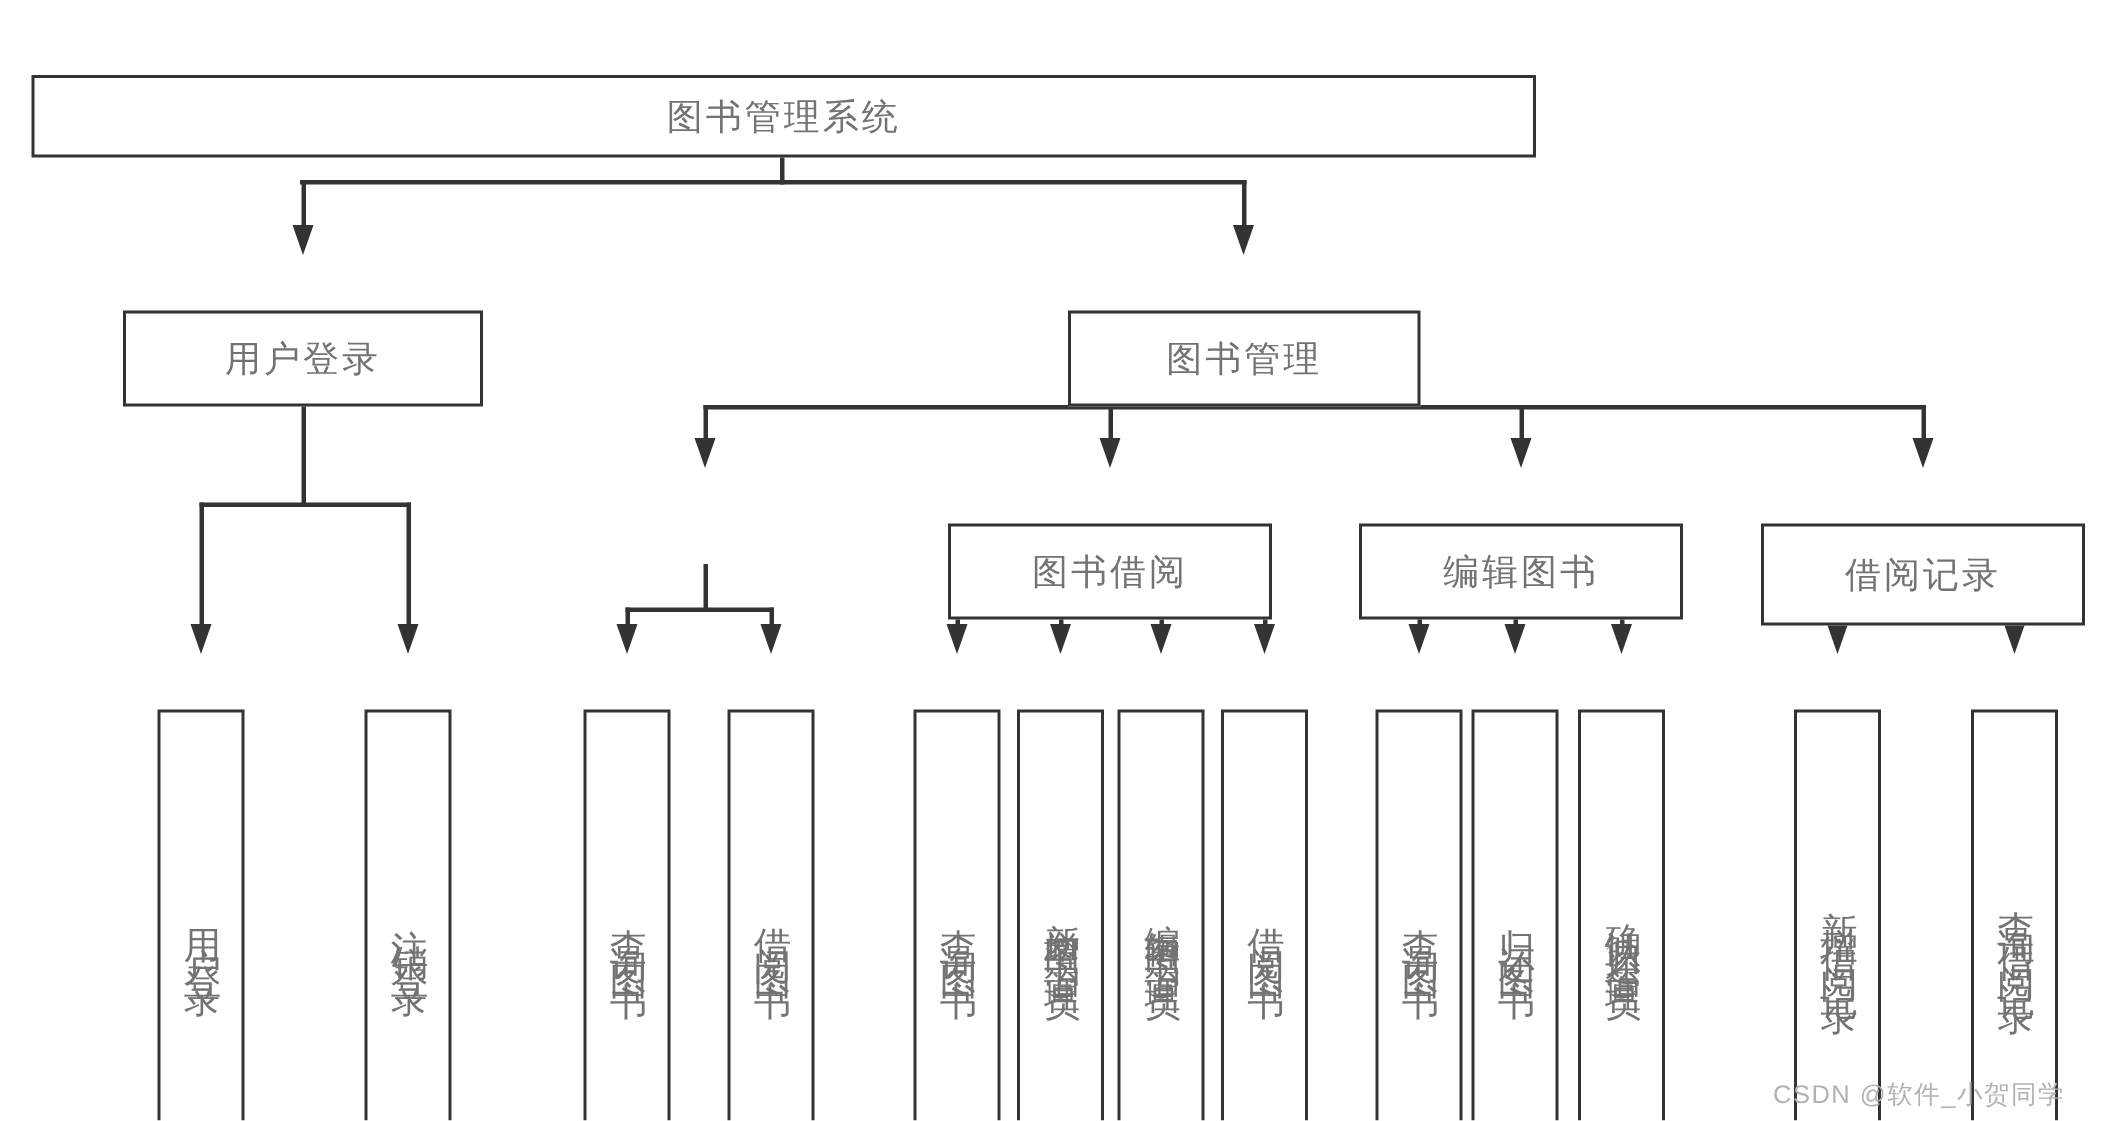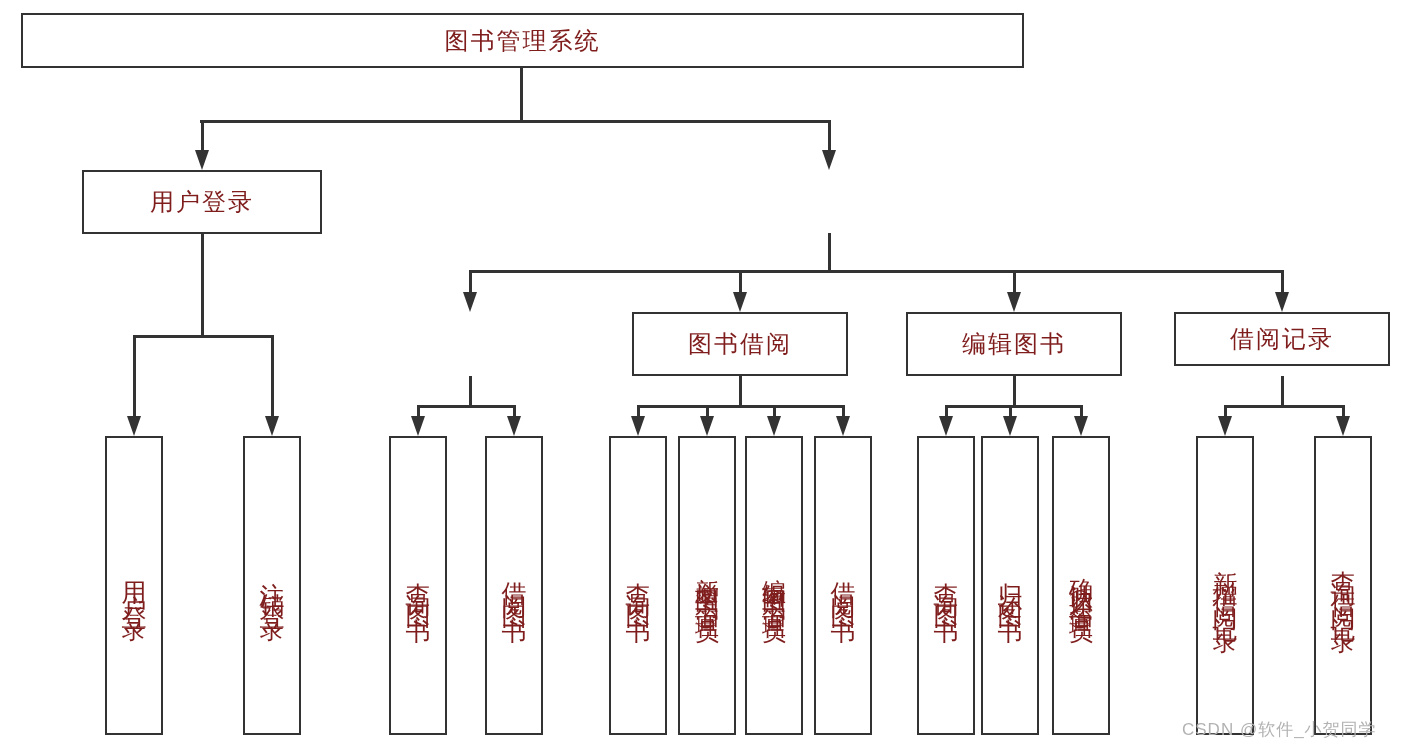--- a/index.html
+++ b/index.html
@@ -3,21 +3,22 @@
 <meta charset="utf-8">
 <style>
   html,body{margin:0;padding:0;background:#fff;}
   .stage{
     position:relative;width:1405px;height:747px;background:#ffffff;overflow:hidden;
     font-family:"Liberation Sans","DejaVu Sans",sans-serif;color:#333;
   }
   .box{
     position:absolute;box-sizing:border-box;background:#fff;border:2.5px solid #333;
     display:flex;align-items:center;justify-content:center;z-index:2;
-    color:#7f1d1d;
+    color:#737373;
+    margin-top:37px;
   }
   .h{font-size:24px;letter-spacing:2px;white-space:nowrap;}
   .v{
     writing-mode:vertical-rl;text-orientation:mixed;
     font-size:25px;letter-spacing:12px;line-height:1;
   }
   .v.tight{font-size:24px;letter-spacing:6px;}
   .ln{position:absolute;background:#333;z-index:1;}
   .ar{
     position:absolute;width:0;height:0;z-index:1;
@@ -89,24 +90,25 @@
   <div class="ln" style="left:1280.5px;top:376px;width:3px;height:31px"></div>
   <div class="ln" style="left:1223.5px;top:405px;width:121px;height:3px"></div>
   <div class="ln" style="left:1223.5px;top:405px;width:3px;height:13px"></div>
   <div class="ar" style="left:1218px;top:416px"></div>
   <div class="ln" style="left:1341.5px;top:405px;width:3px;height:13px"></div>
   <div class="ar" style="left:1336px;top:416px"></div>
 
   <div class="box h" style="left:21px;top:13px;width:1003px;height:55px">图书管理系统</div>
 
   <div class="box h" style="left:82px;top:170px;width:240px;height:64px">用户登录</div>
+  <div class="box h" style="left:712px;top:170px;width:235px;height:64px">图书管理</div>
 
   <div class="box h" style="left:632px;top:312px;width:216px;height:64px">图书借阅</div>
   <div class="box h" style="left:906px;top:312px;width:216px;height:64px">编辑图书</div>
-  <div class="box h" style="left:1174px;top:312px;width:216px;height:54px">借阅记录</div>
+  <div class="box h" style="left:1174px;top:312px;width:216px;height:68px">借阅记录</div>
 
   <div class="box v" style="left:105px;top:436px;width:58px;height:299px">用户登录</div>
   <div class="box v" style="left:243px;top:436px;width:58px;height:299px">注销登录</div>
 
   <div class="box v" style="left:389px;top:436px;width:58px;height:299px">查询图书</div>
   <div class="box v" style="left:485px;top:436px;width:58px;height:299px">借阅图书</div>
 
   <div class="box v" style="left:609px;top:436px;width:58px;height:299px">查询图书</div>
   <div class="box v tight" style="left:678px;top:436px;width:58px;height:299px">新增图书（管理员）</div>
   <div class="box v tight" style="left:745px;top:436px;width:58px;height:299px">编辑图书（管理员）</div>

